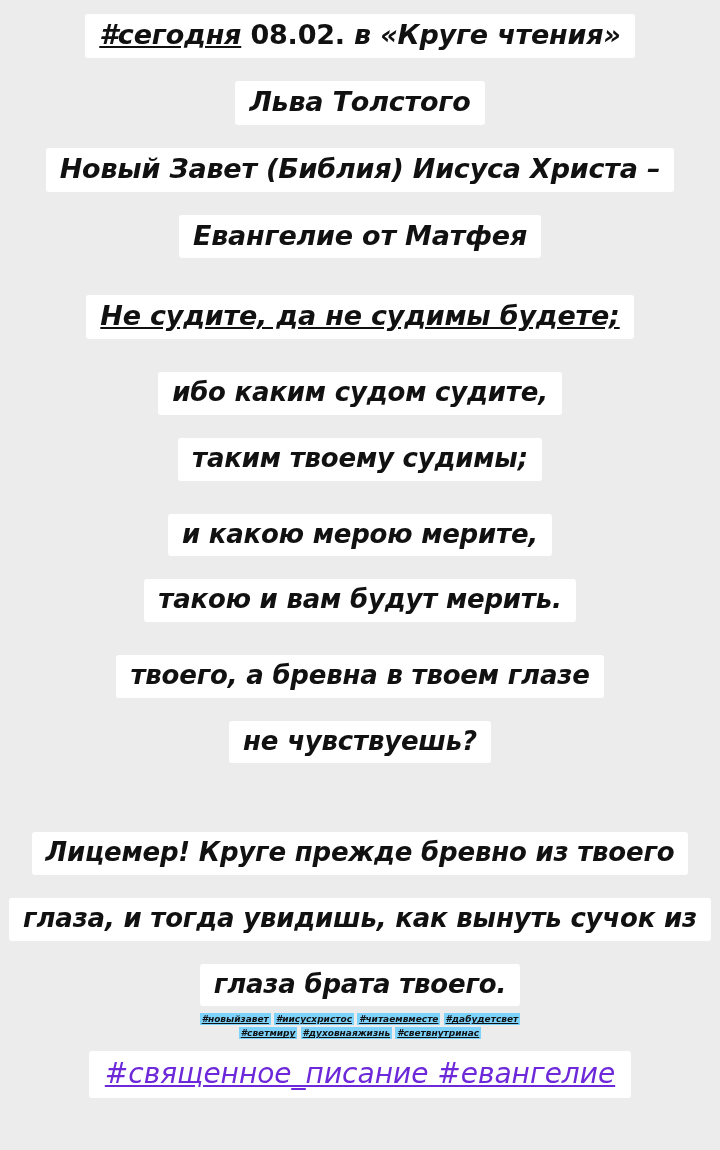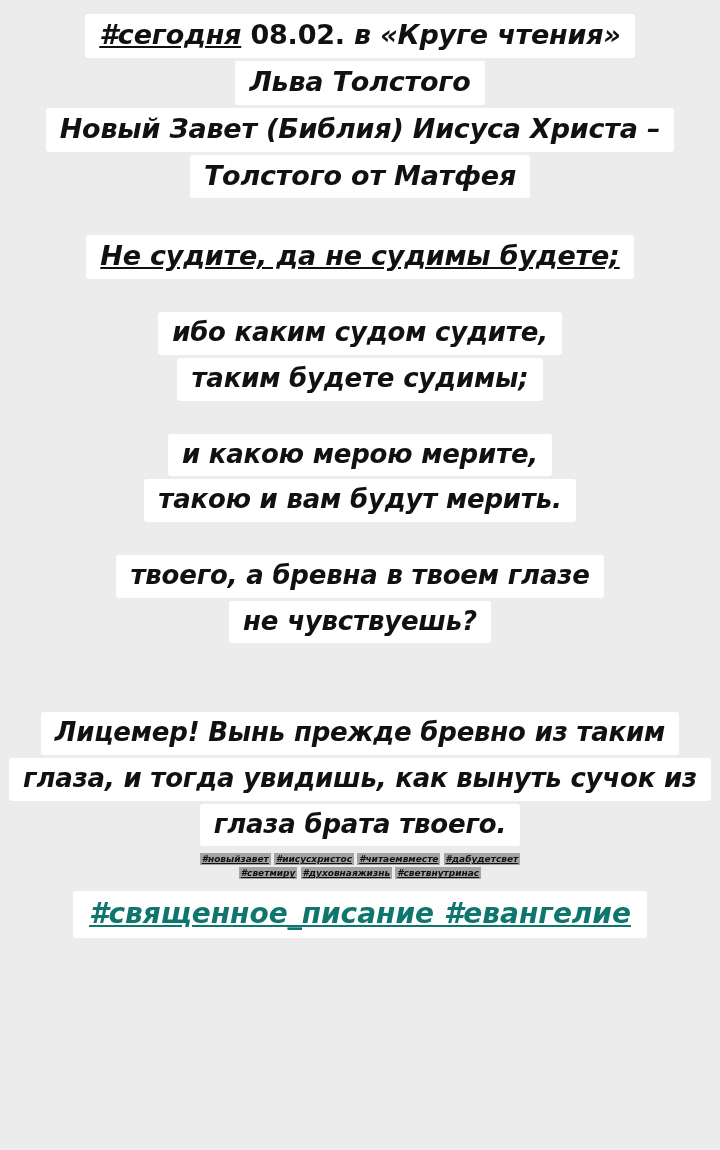--- a/index.html
+++ b/index.html
@@ -22,20 +22,21 @@
     padding: 14px 12px 10px 12px;
     display: flex;
     flex-direction: column;
     align-items: center;
   }
   .block {
     display: flex;
     flex-direction: column;
     align-items: center;
     width: 100%;
+    gap: 20px;
   }
   .line {
     display: inline-block;
     background: #ffffff;
     color: #111111;
     font-weight: bold;
     font-style: italic;
     line-height: 1.18;
     padding: 5px 14px 7px 14px;
     margin: 0 0 3px 0;
@@ -62,67 +63,67 @@
   .tags-small {
     font-size: 9px;
     font-weight: bold;
     font-style: italic;
     color: #111;
     text-align: center;
     line-height: 1.45;
     margin-top: 4px;
   }
   .tags-small span {
-    background: #a3a3a3;
+    background: #7dd3fc;
     padding: 1px 2px;
     text-decoration: underline;
   }
   .tags-row { margin-bottom: 1px; }
 
   .footer-tags {
     display: inline-block;
     background: #ffffff;
     padding: 6px 16px 8px 16px;
     font-size: 28px;
-    font-weight: bold;
+    font-weight: normal;
     font-style: italic;
-    color: #0f766e;
+    color: #6d28d9;
     text-decoration: underline;
     border-radius: 3px;
     margin-top: 10px;
     white-space: nowrap;
   }
 </style>
 </head>
 <body>
 
 <div class="page">
 
   <div class="block">
     <div class="line s-head">
       <span class="hash">#сегодня</span>
       <span class="bold-date">08.02.</span>
       <span class="norm">в «Круге чтения»</span>
     </div>
     <div class="line s-head">Льва Толстого</div>
     <div class="line s-head">Новый Завет (Библия) Иисуса Христа –</div>
-    <div class="line s-head">Толстого от Матфея</div>
+    <div class="line s-head">Евангелие от Матфея</div>
   </div>
 
   <div class="gap-xl"></div>
 
   <div class="block">
     <div class="line s-body-lg">Не судите, да не судимы будете;</div>
   </div>
 
   <div class="gap-l"></div>
 
   <div class="block">
     <div class="line s-body">ибо каким судом судите,</div>
-    <div class="line s-body">таким будете судимы;</div>
+    <div class="line s-body">таким твоему судимы;</div>
   </div>
 
   <div class="gap-l"></div>
 
   <div class="block">
     <div class="line s-body">и какою мерою мерите,</div>
     <div class="line s-body">такою и вам будут мерить.</div>
   </div>
 
   <div class="gap-l"></div>
@@ -134,21 +135,21 @@
 
   <div class="gap-m"></div>
 
 
   <div class="gap-m"></div>
 
 
   <div class="gap-m"></div>
 
   <div class="block">
-    <div class="line s-body">Лицемер! Вынь прежде бревно из таким</div>
+    <div class="line s-body">Лицемер! Круге прежде бревно из твоего</div>
     <div class="line s-body">глаза, и тогда увидишь, как вынуть сучок из</div>
     <div class="line s-body">глаза брата твоего.</div>
   </div>
 
   <div class="tags-small">
     <div class="tags-row">
       <span>#новыйзавет</span>
       <span>#иисусхристос</span>
       <span>#читаемвместе</span>
       <span>#дабудетсвет</span>

